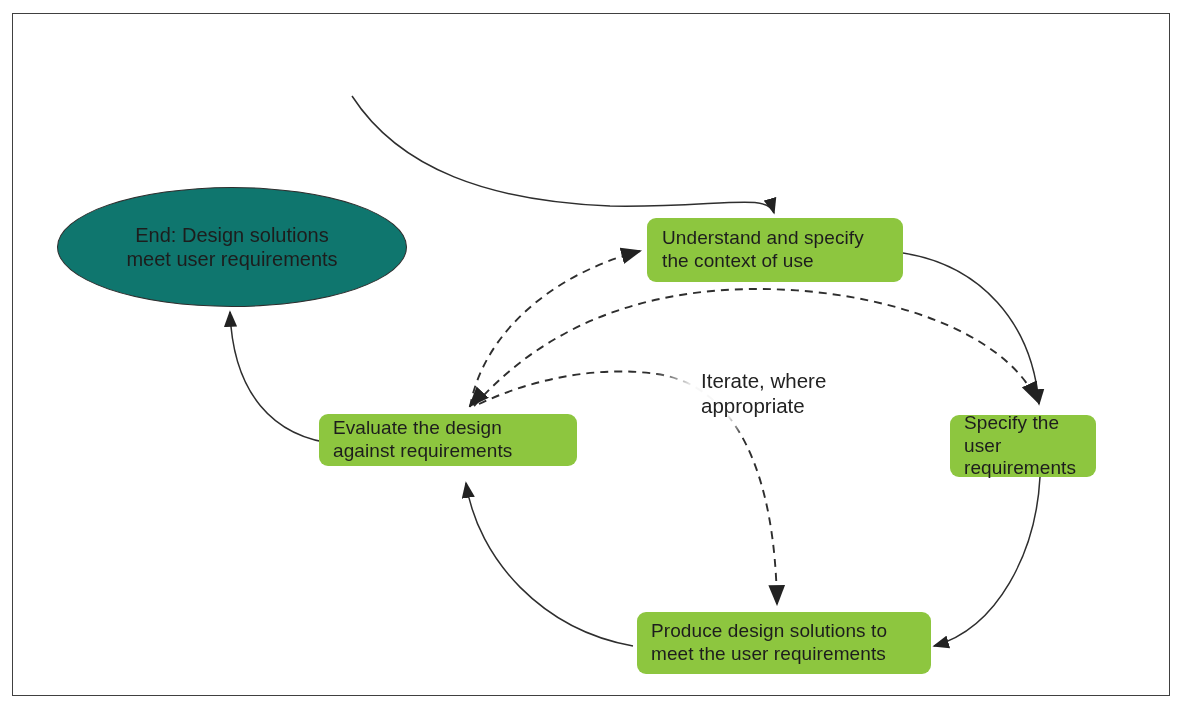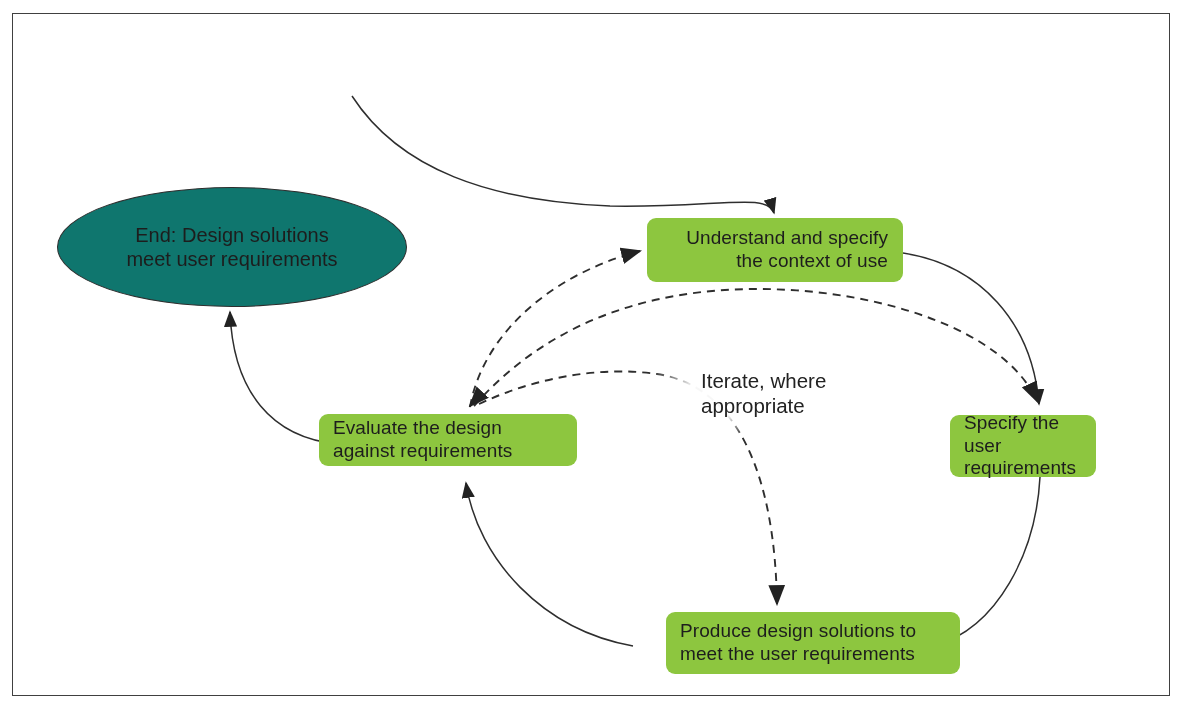--- a/index.html
+++ b/index.html
@@ -18,23 +18,23 @@
     pointer-events:none;
   }
   .node{
     position:absolute;z-index:3;box-sizing:border-box;
     background:#8dc63f;border-radius:9px;
     display:flex;align-items:center;
     font-size:19px;line-height:1.2;letter-spacing:0.1px;
     padding:6px 14px;color:#1d1d1d;
   }
   .node-plan{left:223px;top:34px;width:269px;height:62px;}
-  .node-understand{left:647px;top:218px;width:256px;height:64px;padding:6px 15px;text-align:right;}
+  .node-understand{left:647px;top:218px;width:256px;height:64px;padding:6px 15px;}
   .node-specify{left:950px;top:415px;width:146px;height:62px;}
-  .node-produce{left:666px;top:612px;width:294px;height:62px;}
+  .node-produce{left:637px;top:612px;width:294px;height:62px;}
   .node-evaluate{left:319px;top:414px;width:258px;height:52px;}
   .ellipse{
     position:absolute;z-index:3;box-sizing:border-box;
     left:57px;top:187px;width:350px;height:120px;
     background:#0f766e;border:1.6px solid #2e2e2e;border-radius:50%;
     display:flex;align-items:center;justify-content:flex-end;text-align:center;
     font-size:20px;line-height:1.22;padding:0 60px;
   }
   .iterate{
     position:absolute;z-index:3;left:682px;top:368px;width:190px;

